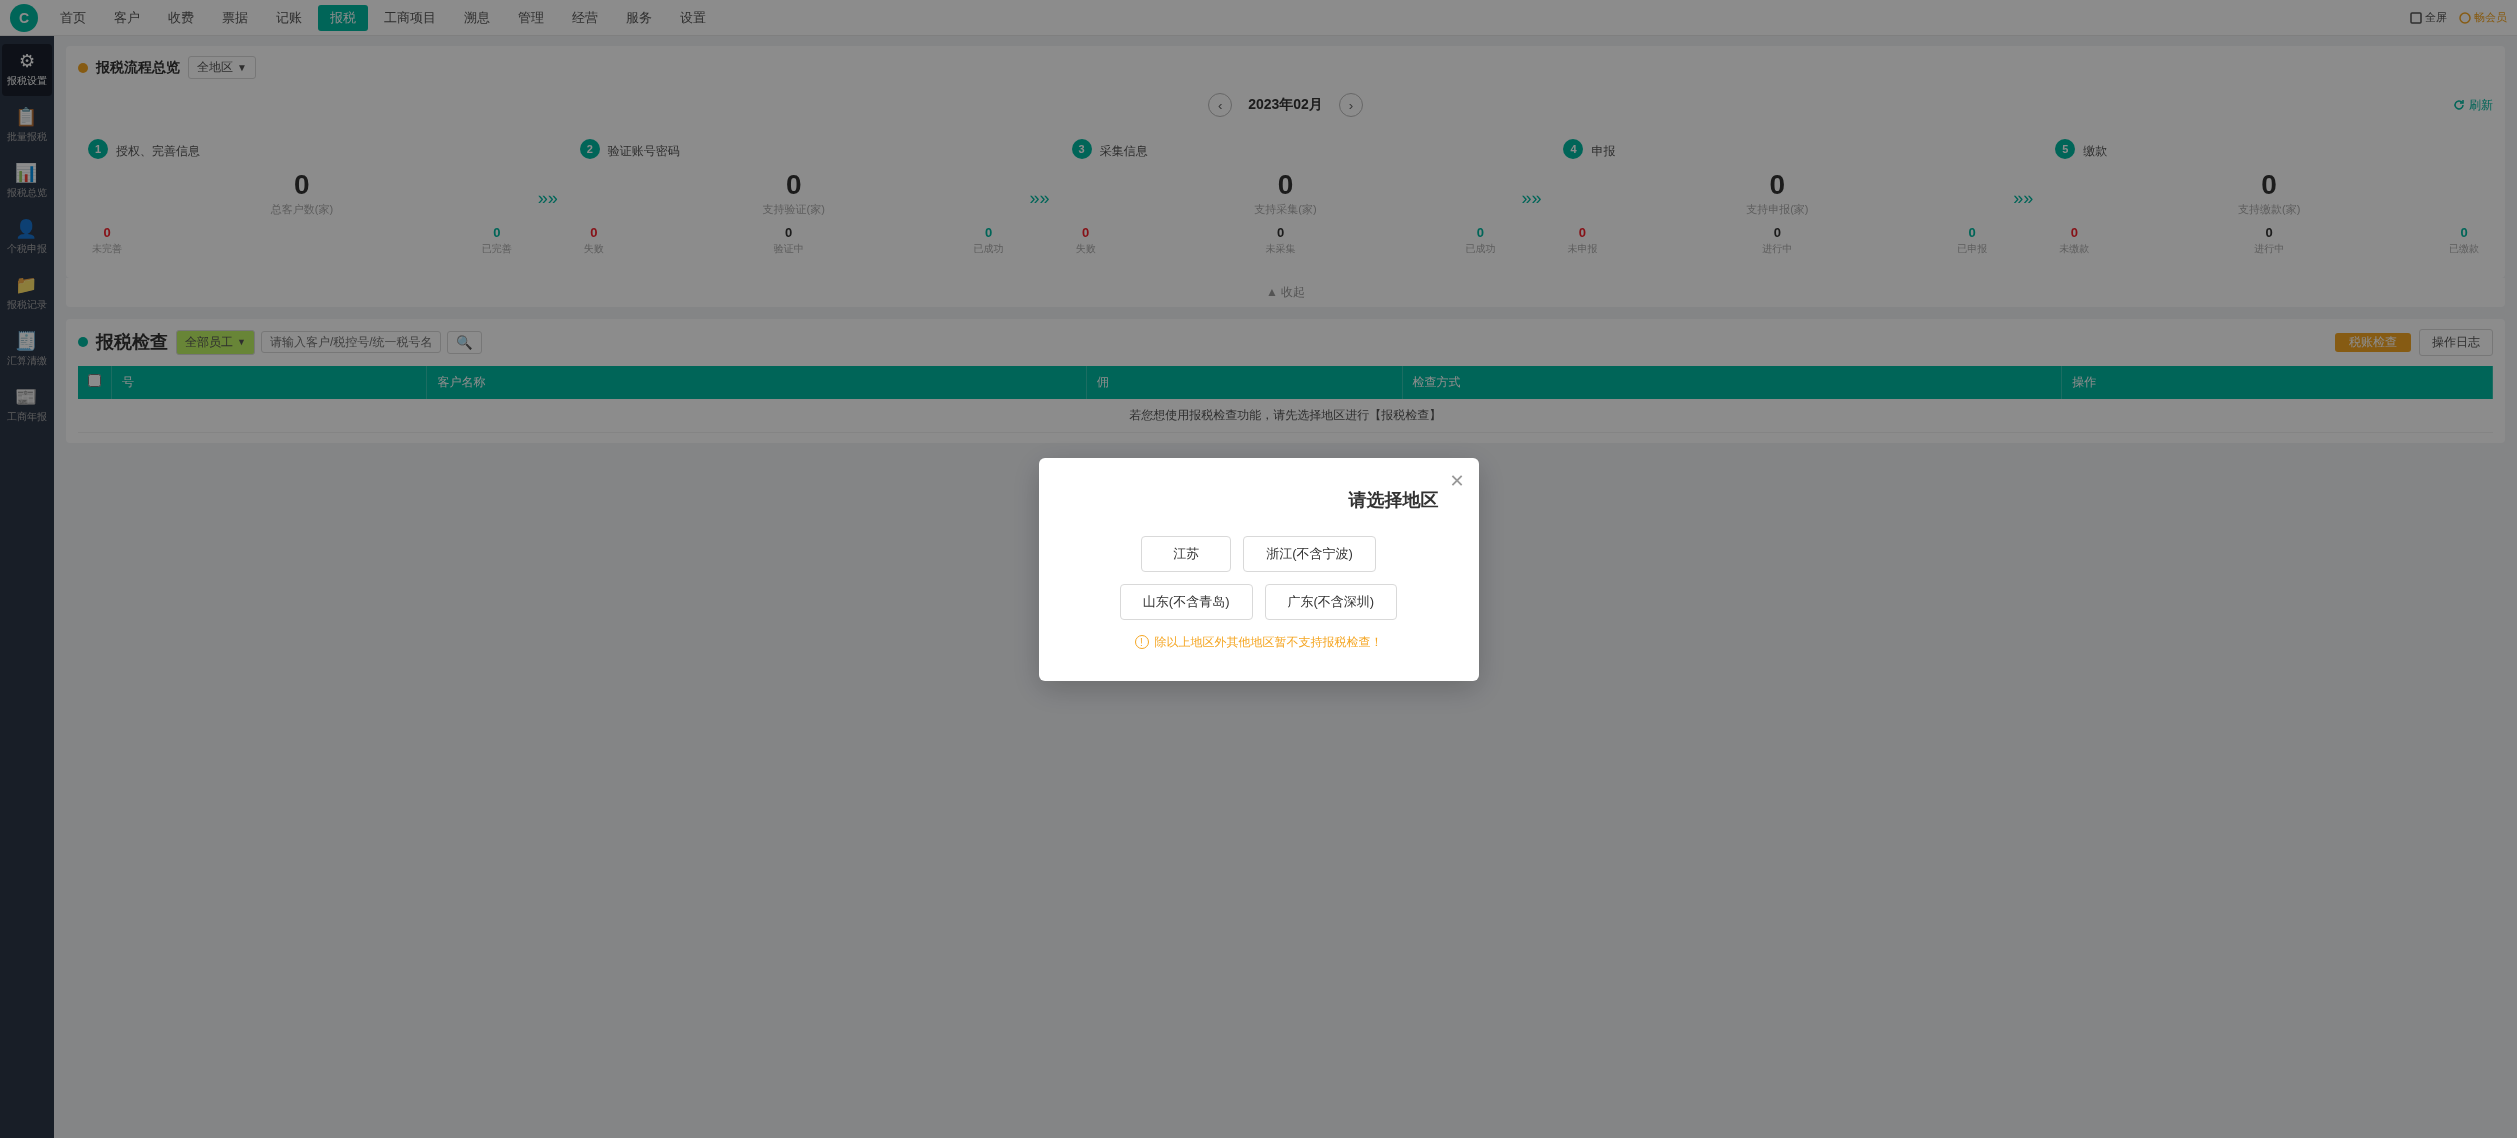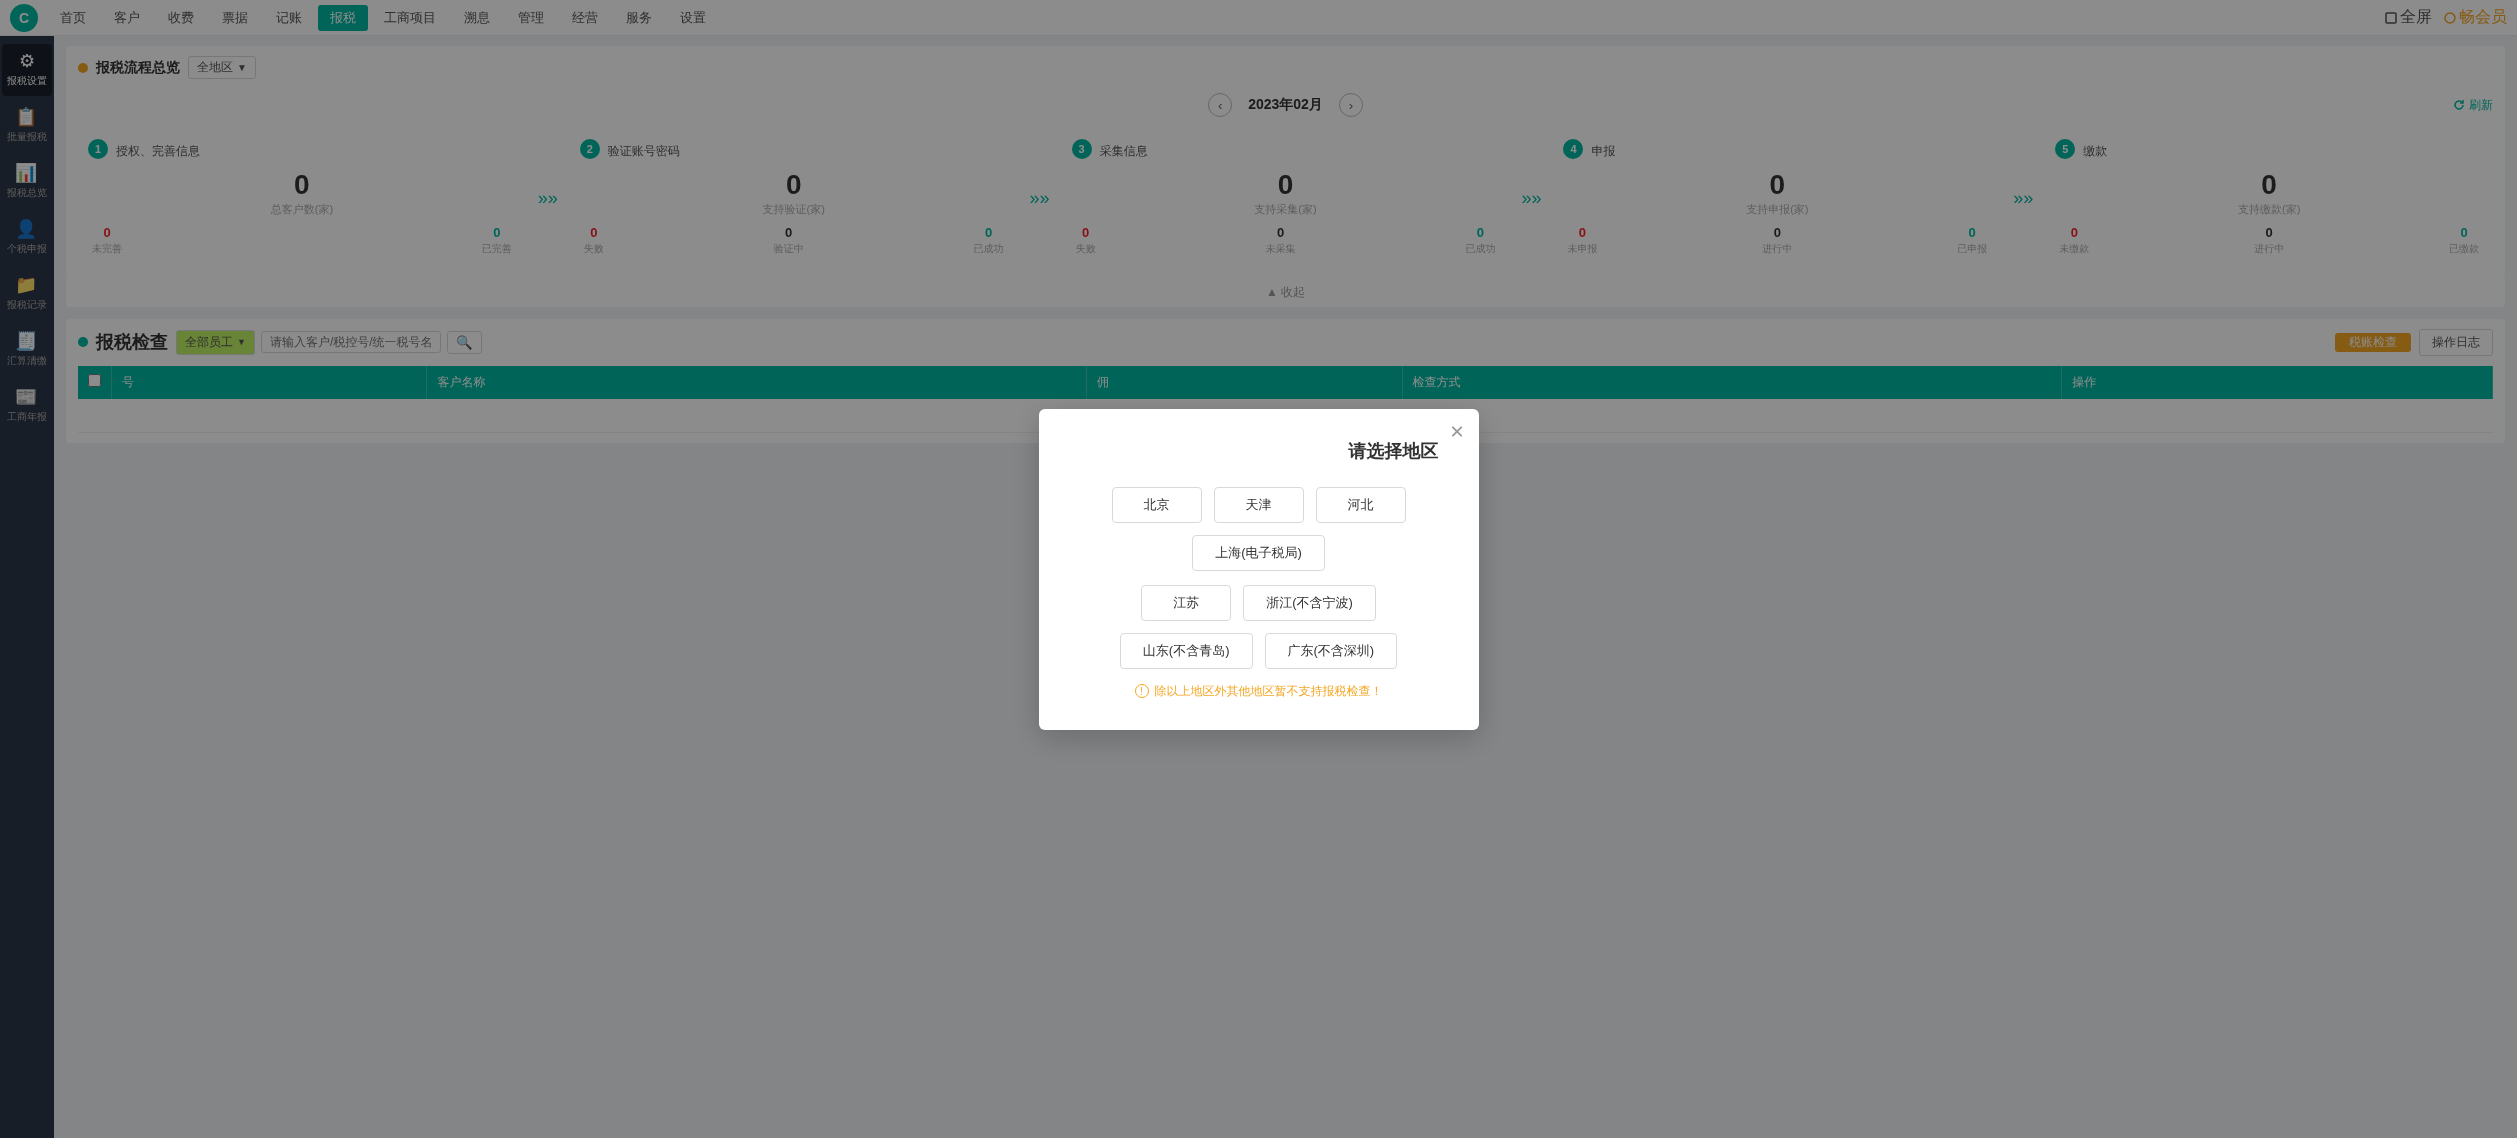--- a/index.html
+++ b/index.html
@@ -31,21 +31,21 @@
     }
     .top-nav-item.active {
       background: #00b8a0;
       color: #fff;
       border-radius: 3px;
     }
     .top-nav-right {
       display: flex;
       align-items: center;
       gap: 12px;
-      font-size: 16px;
+      font-size: 11px;
       color: #555;
     }
     .top-nav-right span { cursor: pointer; display: flex; align-items: center; gap: 3px; }
 
     
     .app-layout {
       display: flex;
       height: calc(100vh - 36px);
     }
 
@@ -641,26 +641,20 @@
     </div>
 
   </div>
 </div>
 
 <div class="overlay">
   <div class="modal">
     <button class="modal-close">✕</button>
     <div class="modal-title">请选择地区</div>
 
-    <div class="modal-region-grid">
-      <button class="region-btn">北京</button>
-      <button class="region-btn">天津</button>
-      <button class="region-btn">河北</button>
-      <button class="region-btn">上海(电子税局)</button>
-    </div>
 
     <div class="modal-region-grid row2">
       <button class="region-btn">江苏</button>
       <button class="region-btn">浙江(不含宁波)</button>
       <button class="region-btn">山东(不含青岛)</button>
       <button class="region-btn">广东(不含深圳)</button>
     </div>
 
 
     <div class="modal-warning">

